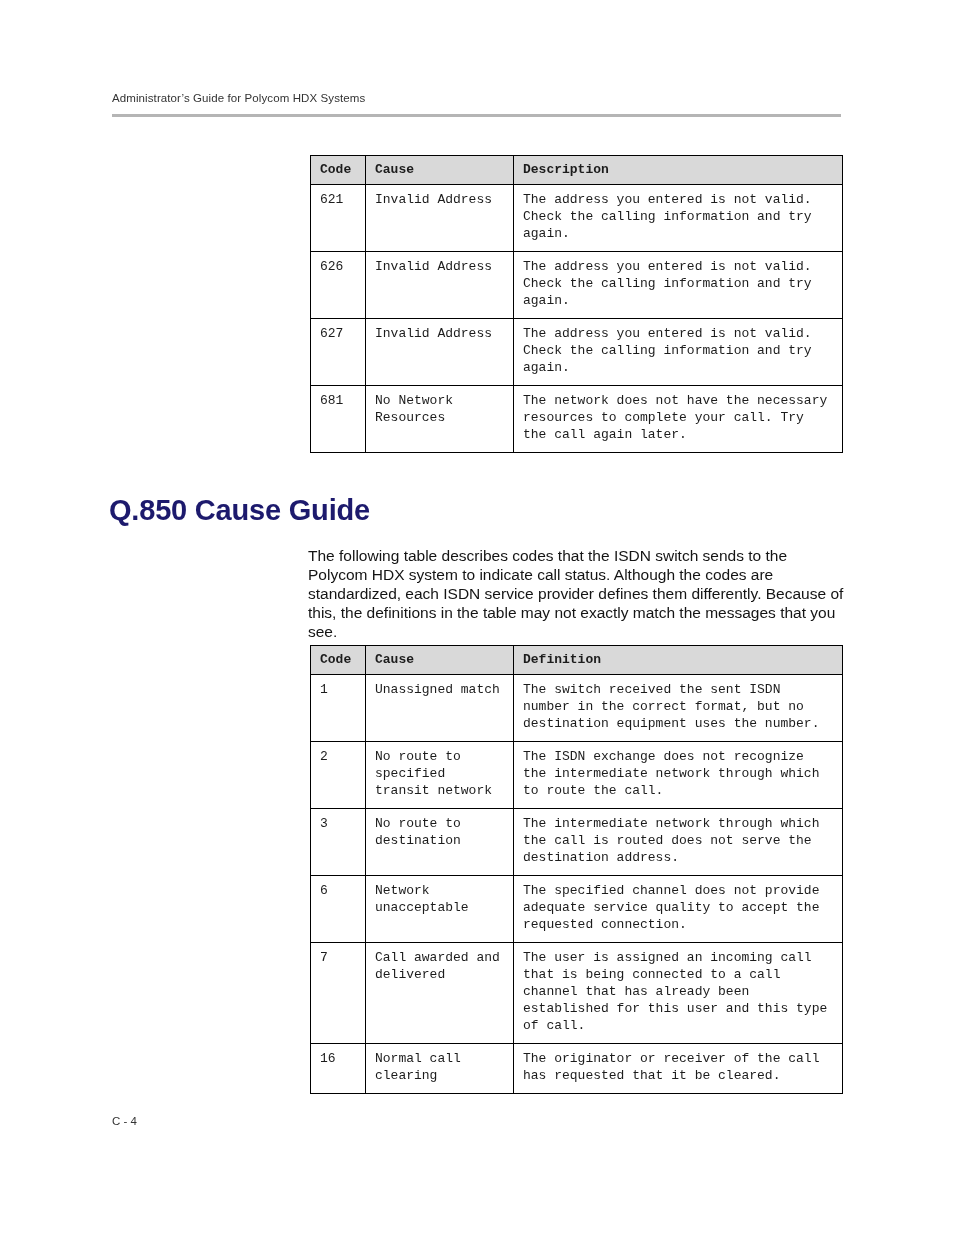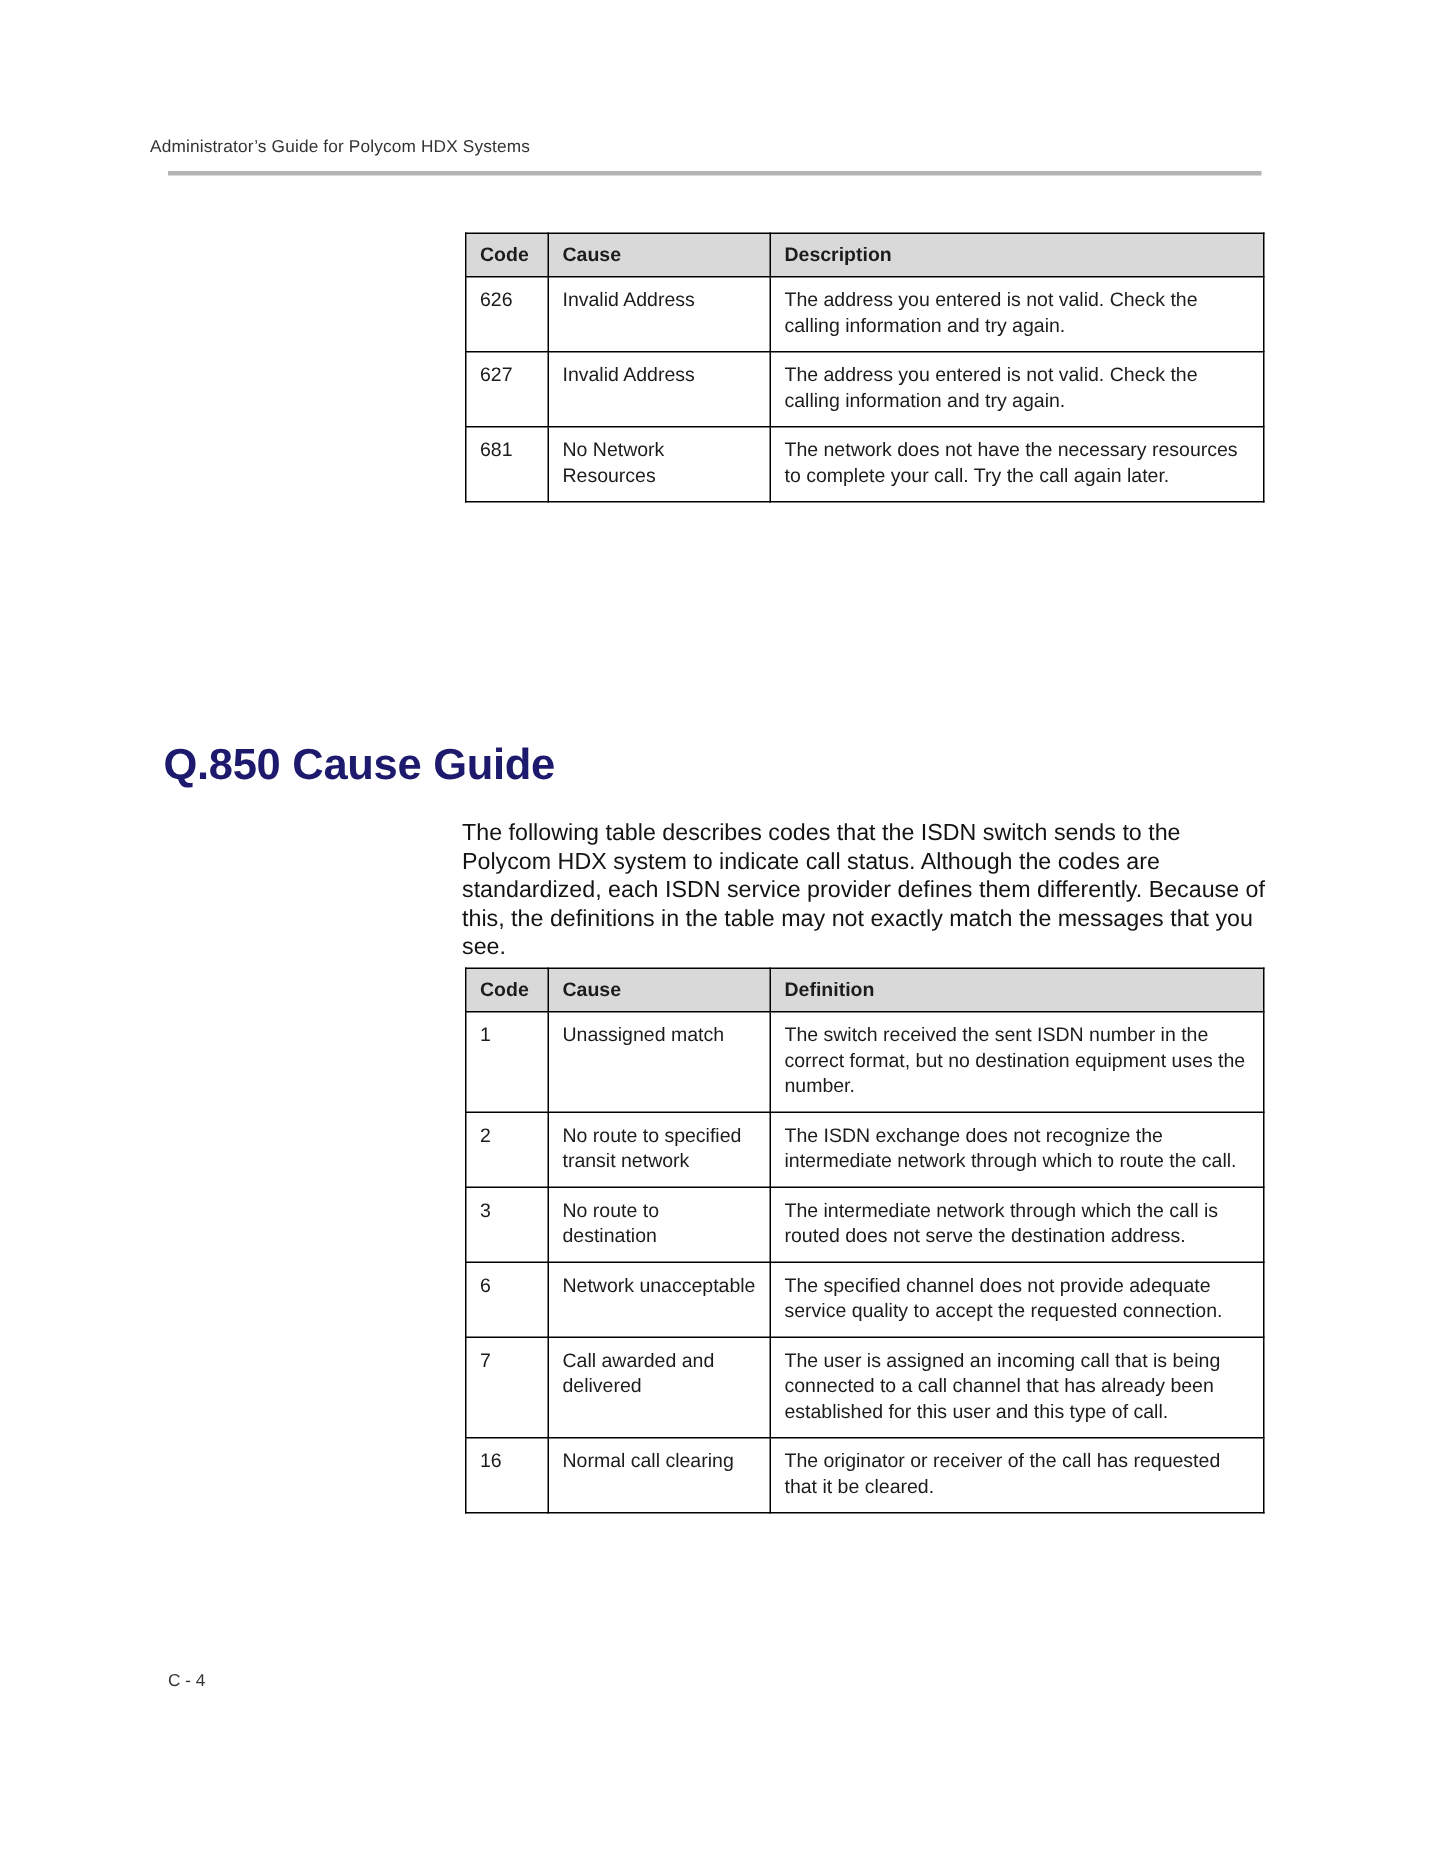--- a/index.html
+++ b/index.html
@@ -18,21 +18,21 @@
     position: relative;
     overflow: hidden;
   }
   .page {
     position: absolute;
     inset: 0;
     background: #ffffff;
   }
   .running-header {
     position: absolute;
-    left: 100px;
+    left: 112px;
     top: 92px;
     font-size: 11.5px;
     color: #333333;
     letter-spacing: 0.1px;
   }
   .header-rule {
     position: absolute;
     left: 112px;
     top: 114px;
     width: 729px;
@@ -40,20 +40,21 @@
     background: var(--rule-color);
   }
   table.codes-table {
     position: absolute;
     width: 532px;
     border-collapse: collapse;
     table-layout: fixed;
     font-size: 13px;
     line-height: 17px;
     color: var(--body-text);
+    font-family: Liberation Mono, monospace;
   }
   table.codes-table th,
   table.codes-table td {
     border: 1px solid #000000;
     vertical-align: top;
     text-align: left;
     padding: 6px 8px 9px 9px;
     overflow: hidden;
   }
   table.codes-table th {
@@ -114,20 +115,25 @@
     </colgroup>
     <thead>
         <tr>
           <th>Code</th>
           <th>Cause</th>
           <th>Description</th>
         </tr>
       </thead>
     <tbody>
         <tr>
+          <td>621</td>
+          <td>Invalid Address</td>
+          <td>The address you entered is not valid. Check the calling information and try again.</td>
+        </tr>
+        <tr>
           <td>626</td>
           <td>Invalid Address</td>
           <td>The address you entered is not valid. Check the calling information and try again.</td>
         </tr>
         <tr>
           <td>627</td>
           <td>Invalid Address</td>
           <td>The address you entered is not valid. Check the calling information and try again.</td>
         </tr>
         <tr>

